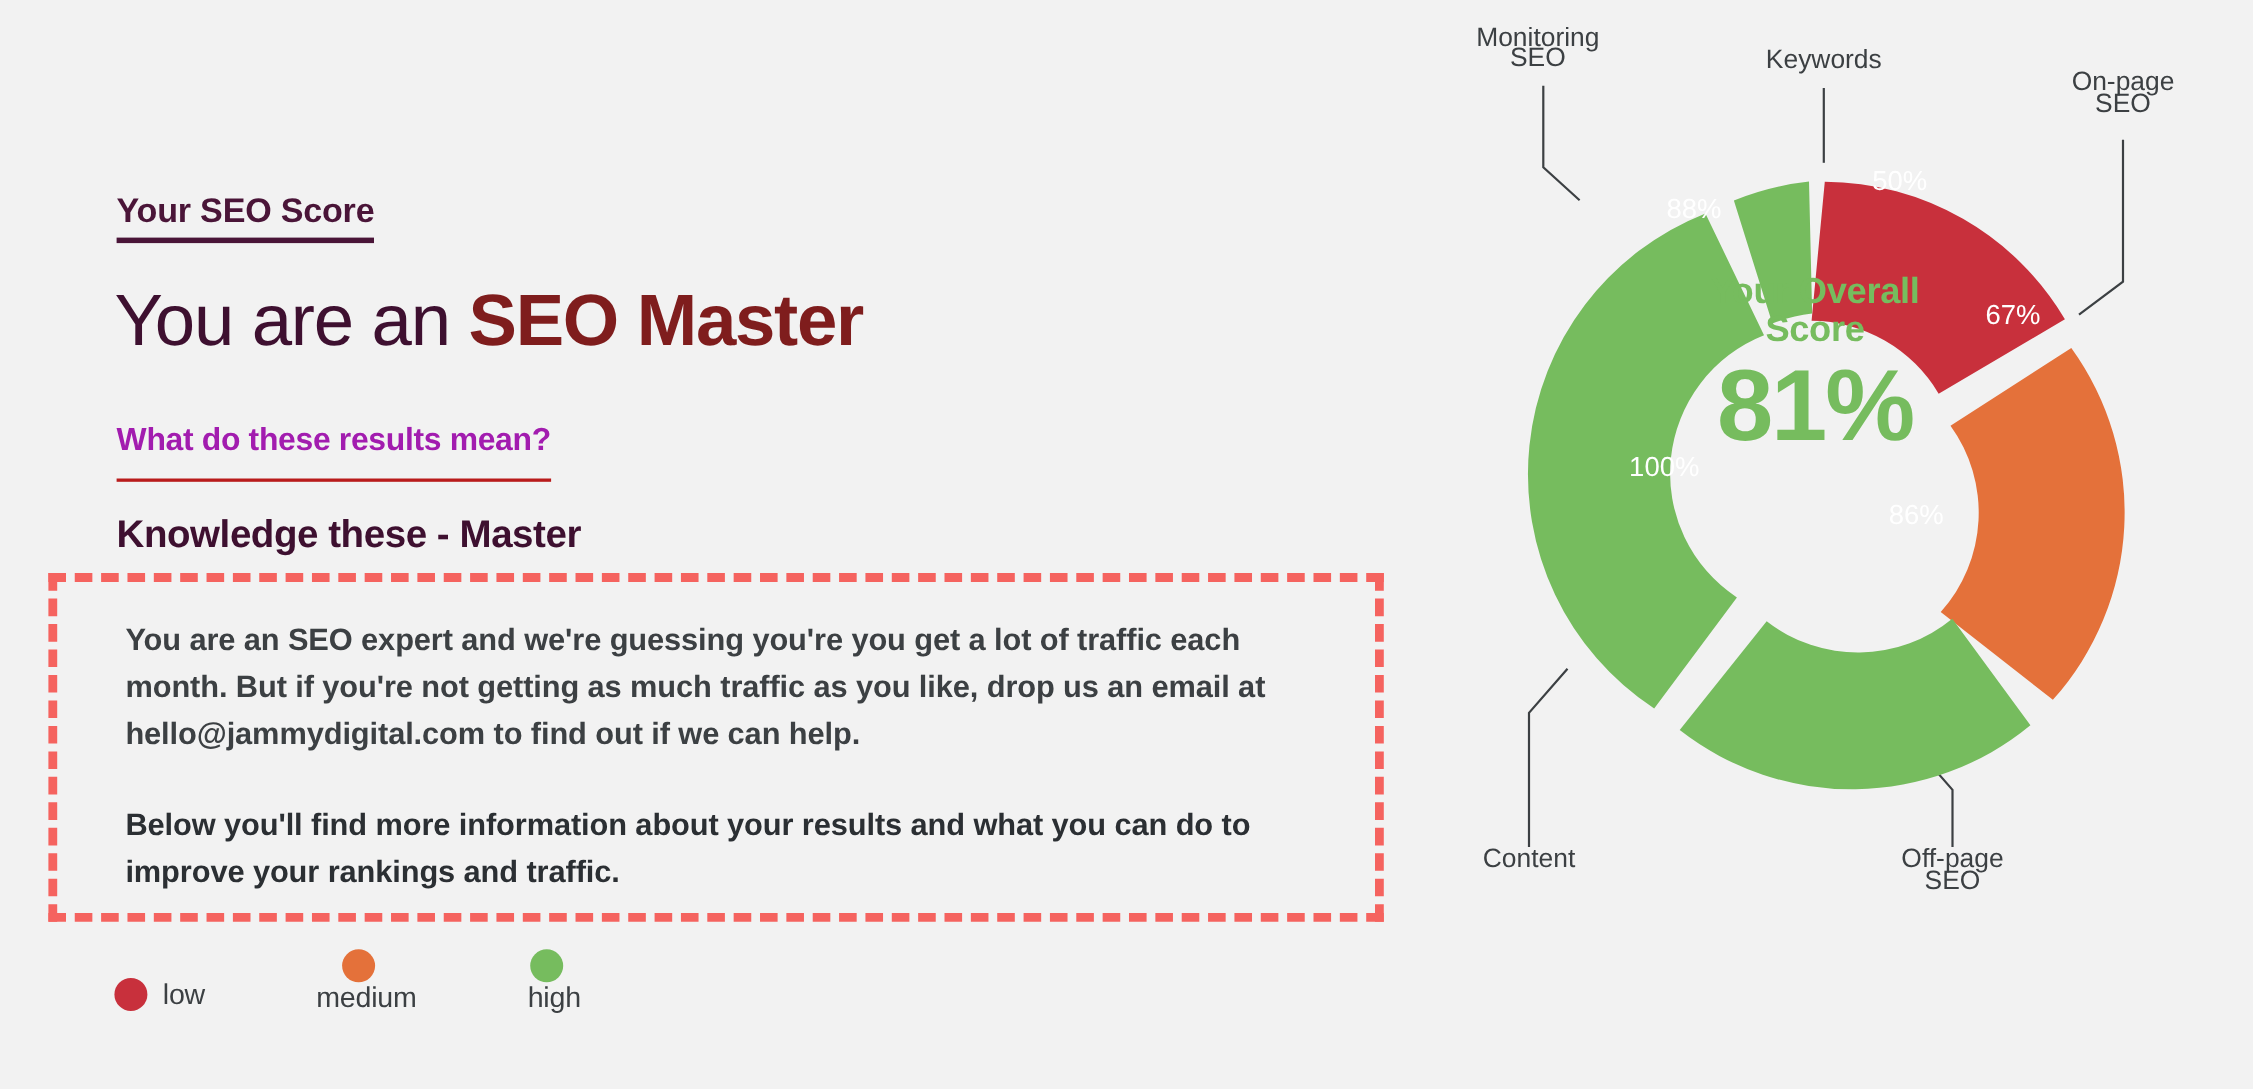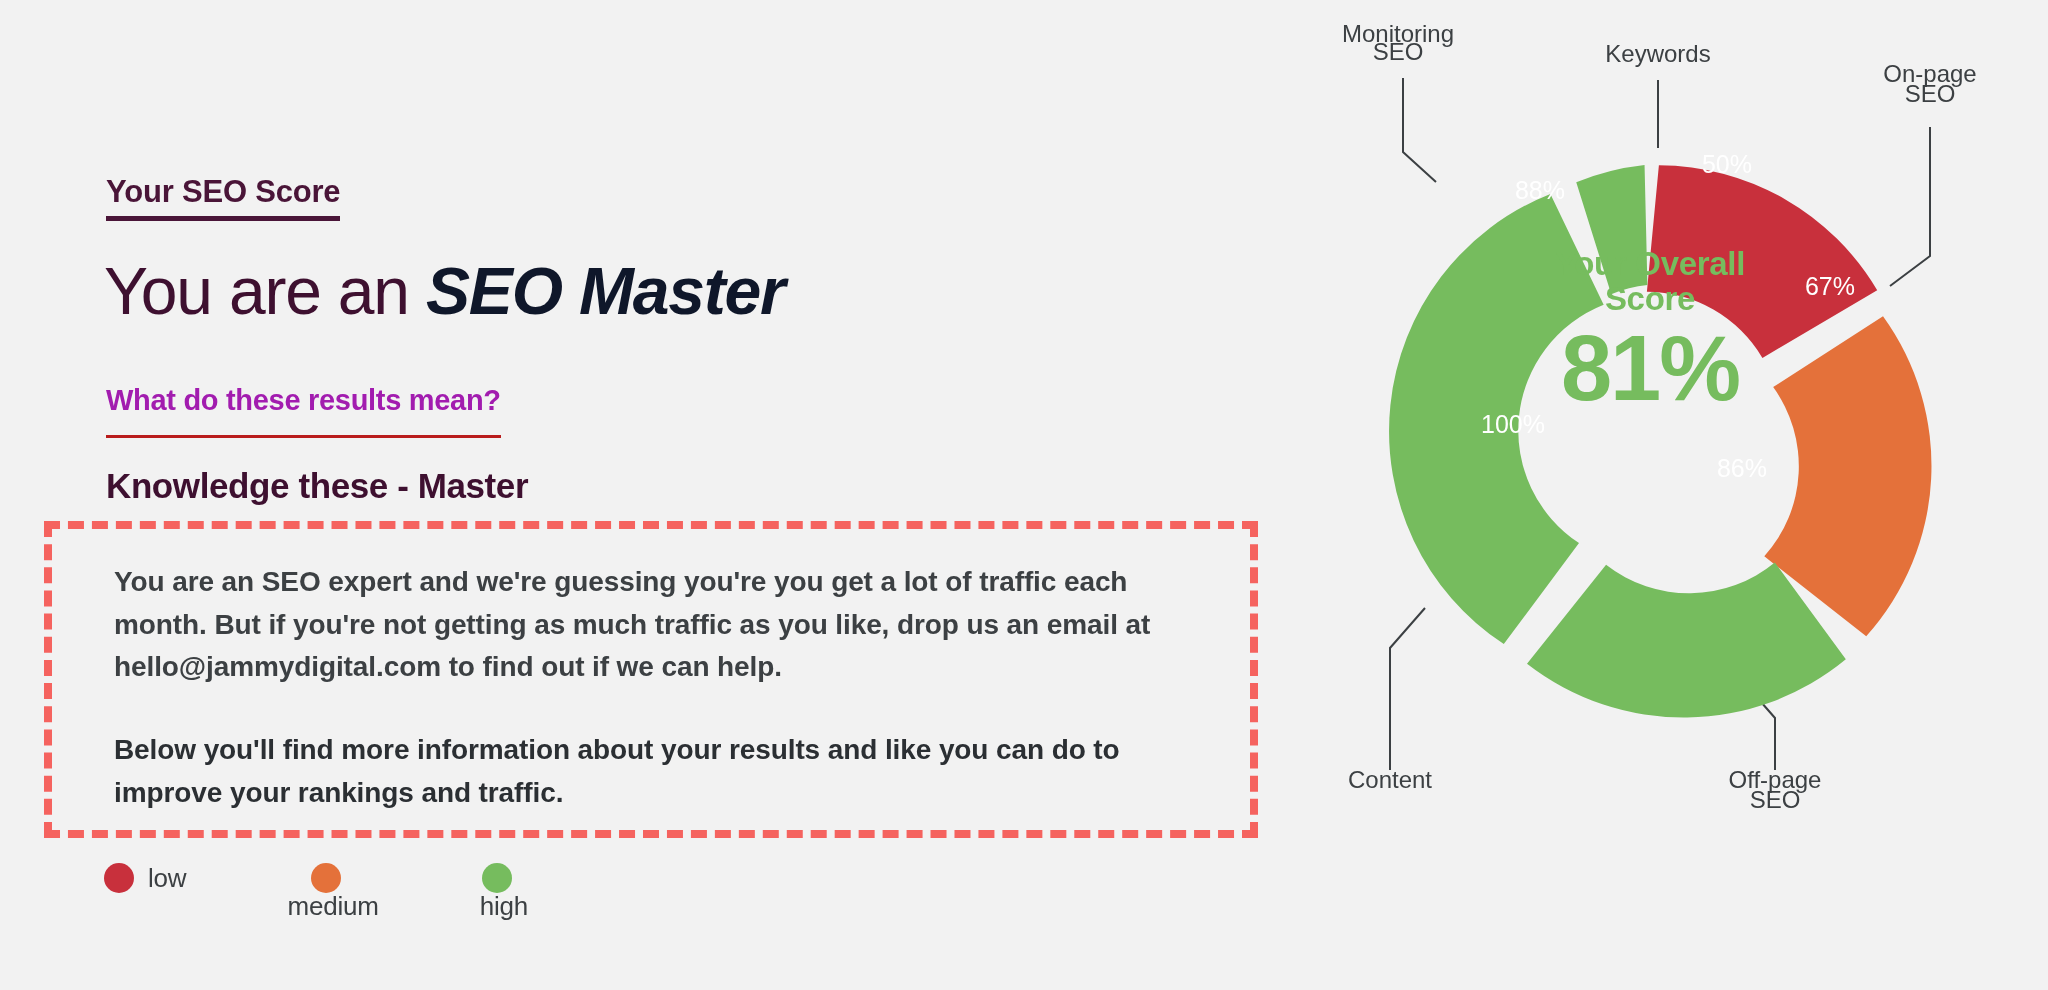--- a/index.html
+++ b/index.html
@@ -43,23 +43,22 @@
     left: 104px;
     top: 255px;
     font-size: 66px;
     line-height: 1.12;
     color: #3e1030;
     font-weight: 400;
     letter-spacing: -1.2px;
     white-space: nowrap;
   }
   .headline .accent {
-    color: #0f172a;
-    font-weight: bold;
-    font-style: italic;
+    color: #7f1d1d;
+    font-weight: bold;
   }
 
   .subhead {
     position: absolute;
     left: 106px;
     top: 385px;
     font-size: 29px;
     font-weight: bold;
     color: #a21caf;
     letter-spacing: -0.3px;
@@ -113,21 +112,21 @@
     font-weight: bold;
     letter-spacing: -0.1px;
   }
 
   
   .legend {
     position: absolute;
     left: 104px;
     top: 863px;
     display: flex;
-    align-items: flex-start;
+    align-items: flex-end;
   }
   .legend-item {
     display: flex;
     align-items: center;
   }
   .legend-item + .legend-item {
     margin-left: 87px;
     flex-direction: column;
   }
   .legend-dot {
@@ -202,21 +201,21 @@
   <div class="headline">
     <span>You are an </span><span class="accent">SEO Master</span>
   </div>
 
   <div class="subhead">What do these results mean?</div>
 
   <div class="level-title">Knowledge these - Master</div>
 
   <div class="dashed-box">
     <div class="body-text">You are an SEO expert and we're guessing you're you get a lot of traffic each month. But if you're not getting as much traffic as you like, drop us an email at hello@jammydigital.com to find out if we can help.</div>
-    <div class="body-text-bold">Below you'll find more information about your results and like you can do to improve your rankings and traffic.</div>
+    <div class="body-text-bold">Below you'll find more information about your results and what you can do to improve your rankings and traffic.</div>
   </div>
 
   <div class="legend">
     <div class="legend-item">
       <span class="legend-dot" style="background-color: rgb(200, 48, 60);"></span>
       <span class="legend-label">low</span>
     </div>
     <div class="legend-item">
       <span class="legend-dot" style="background-color: rgb(228, 113, 58);"></span>
       <span class="legend-label">medium</span>

